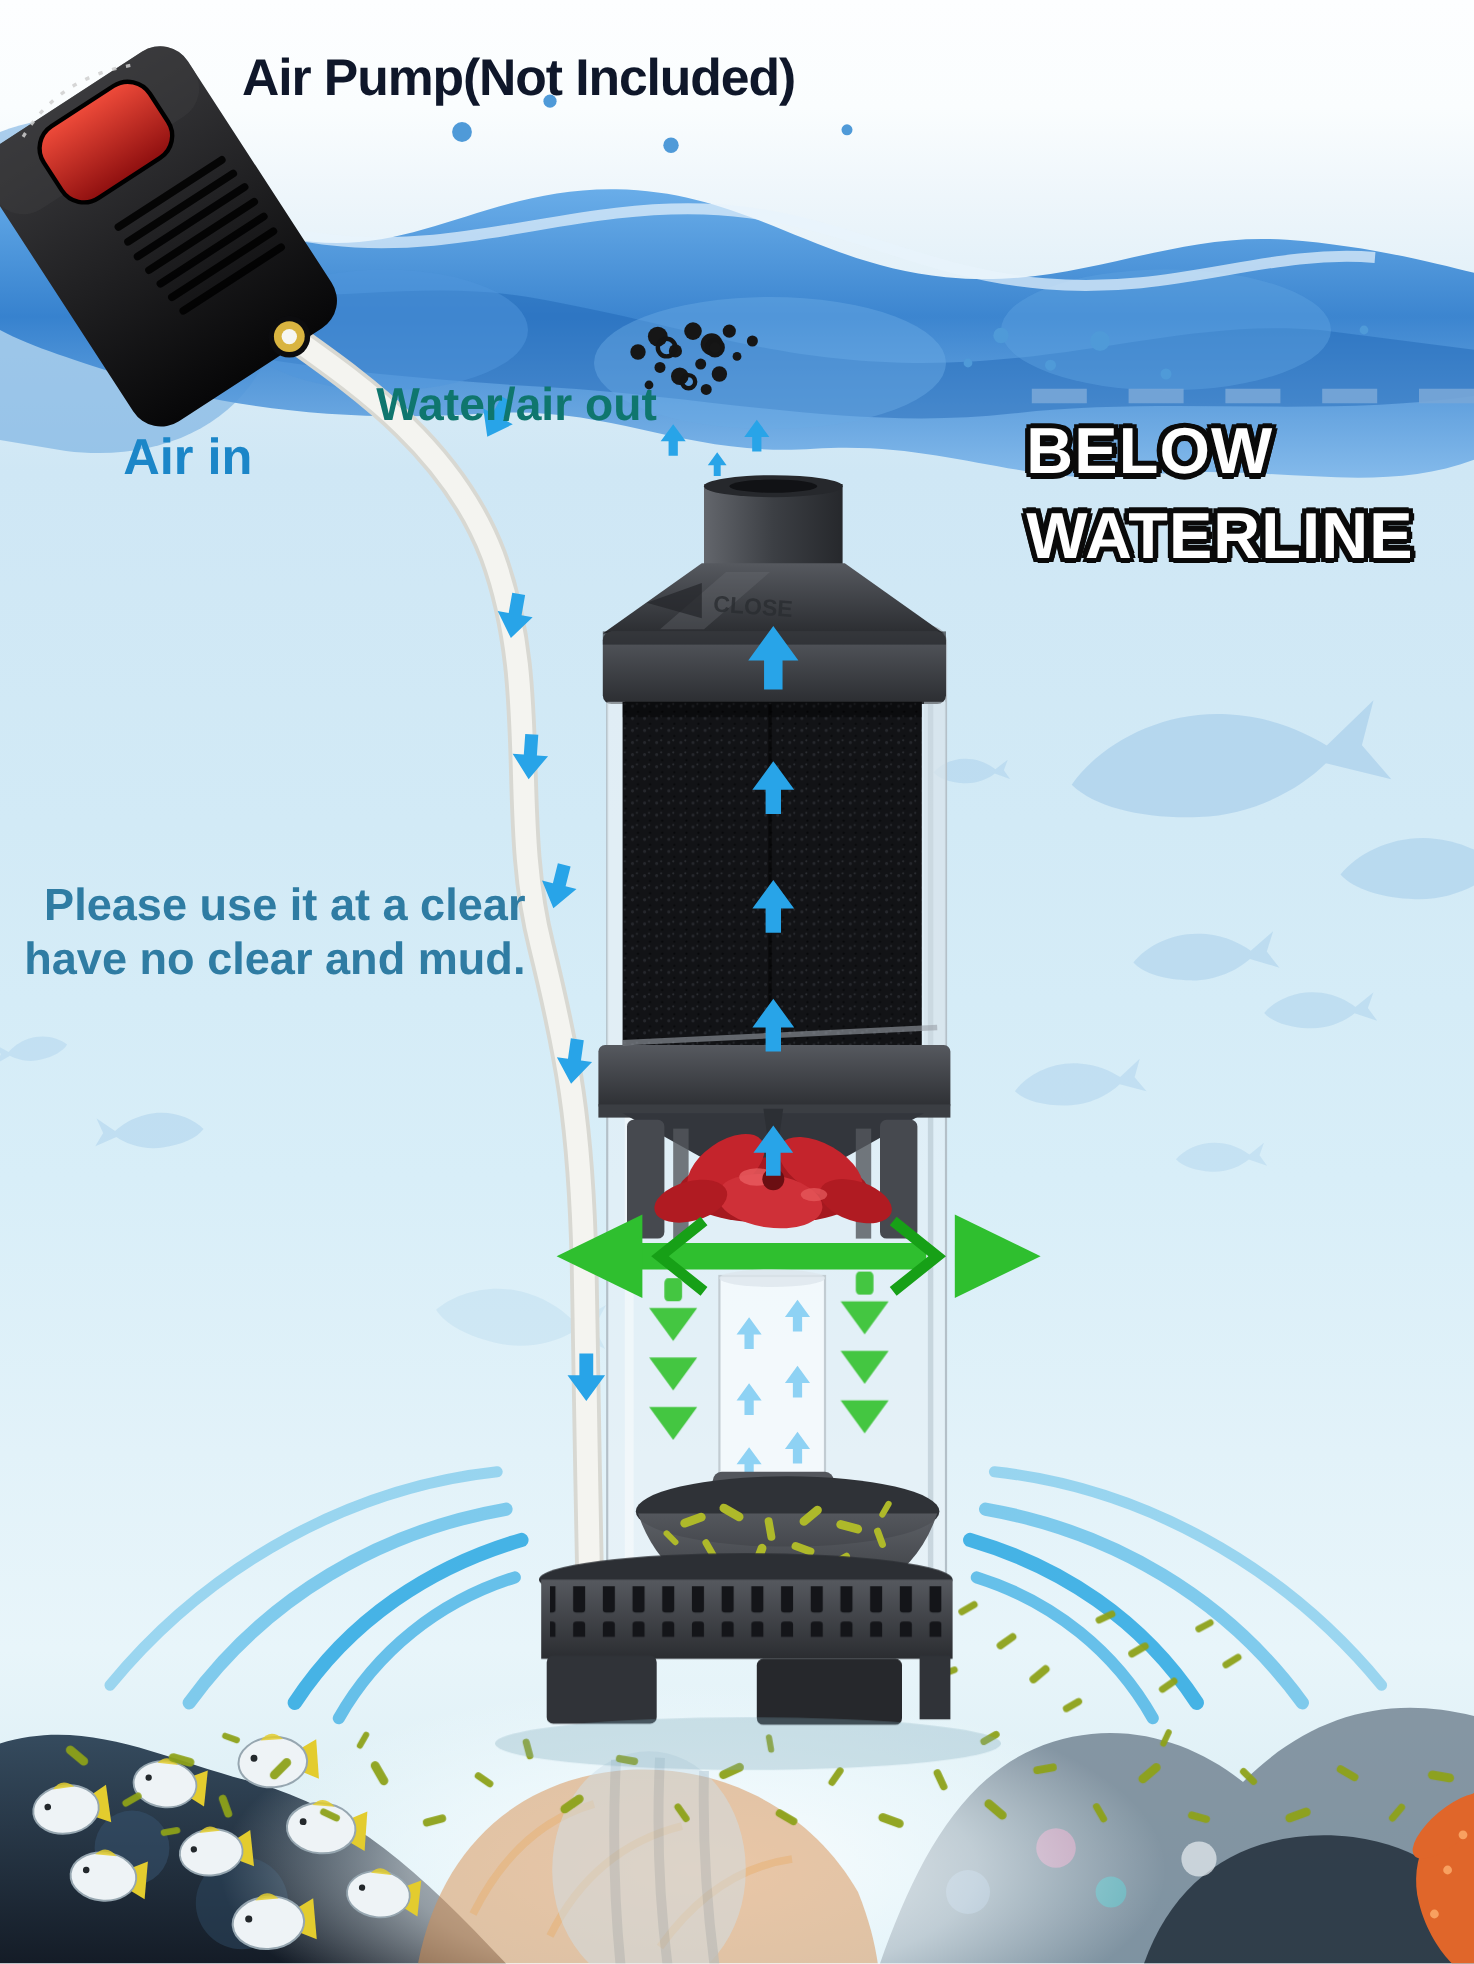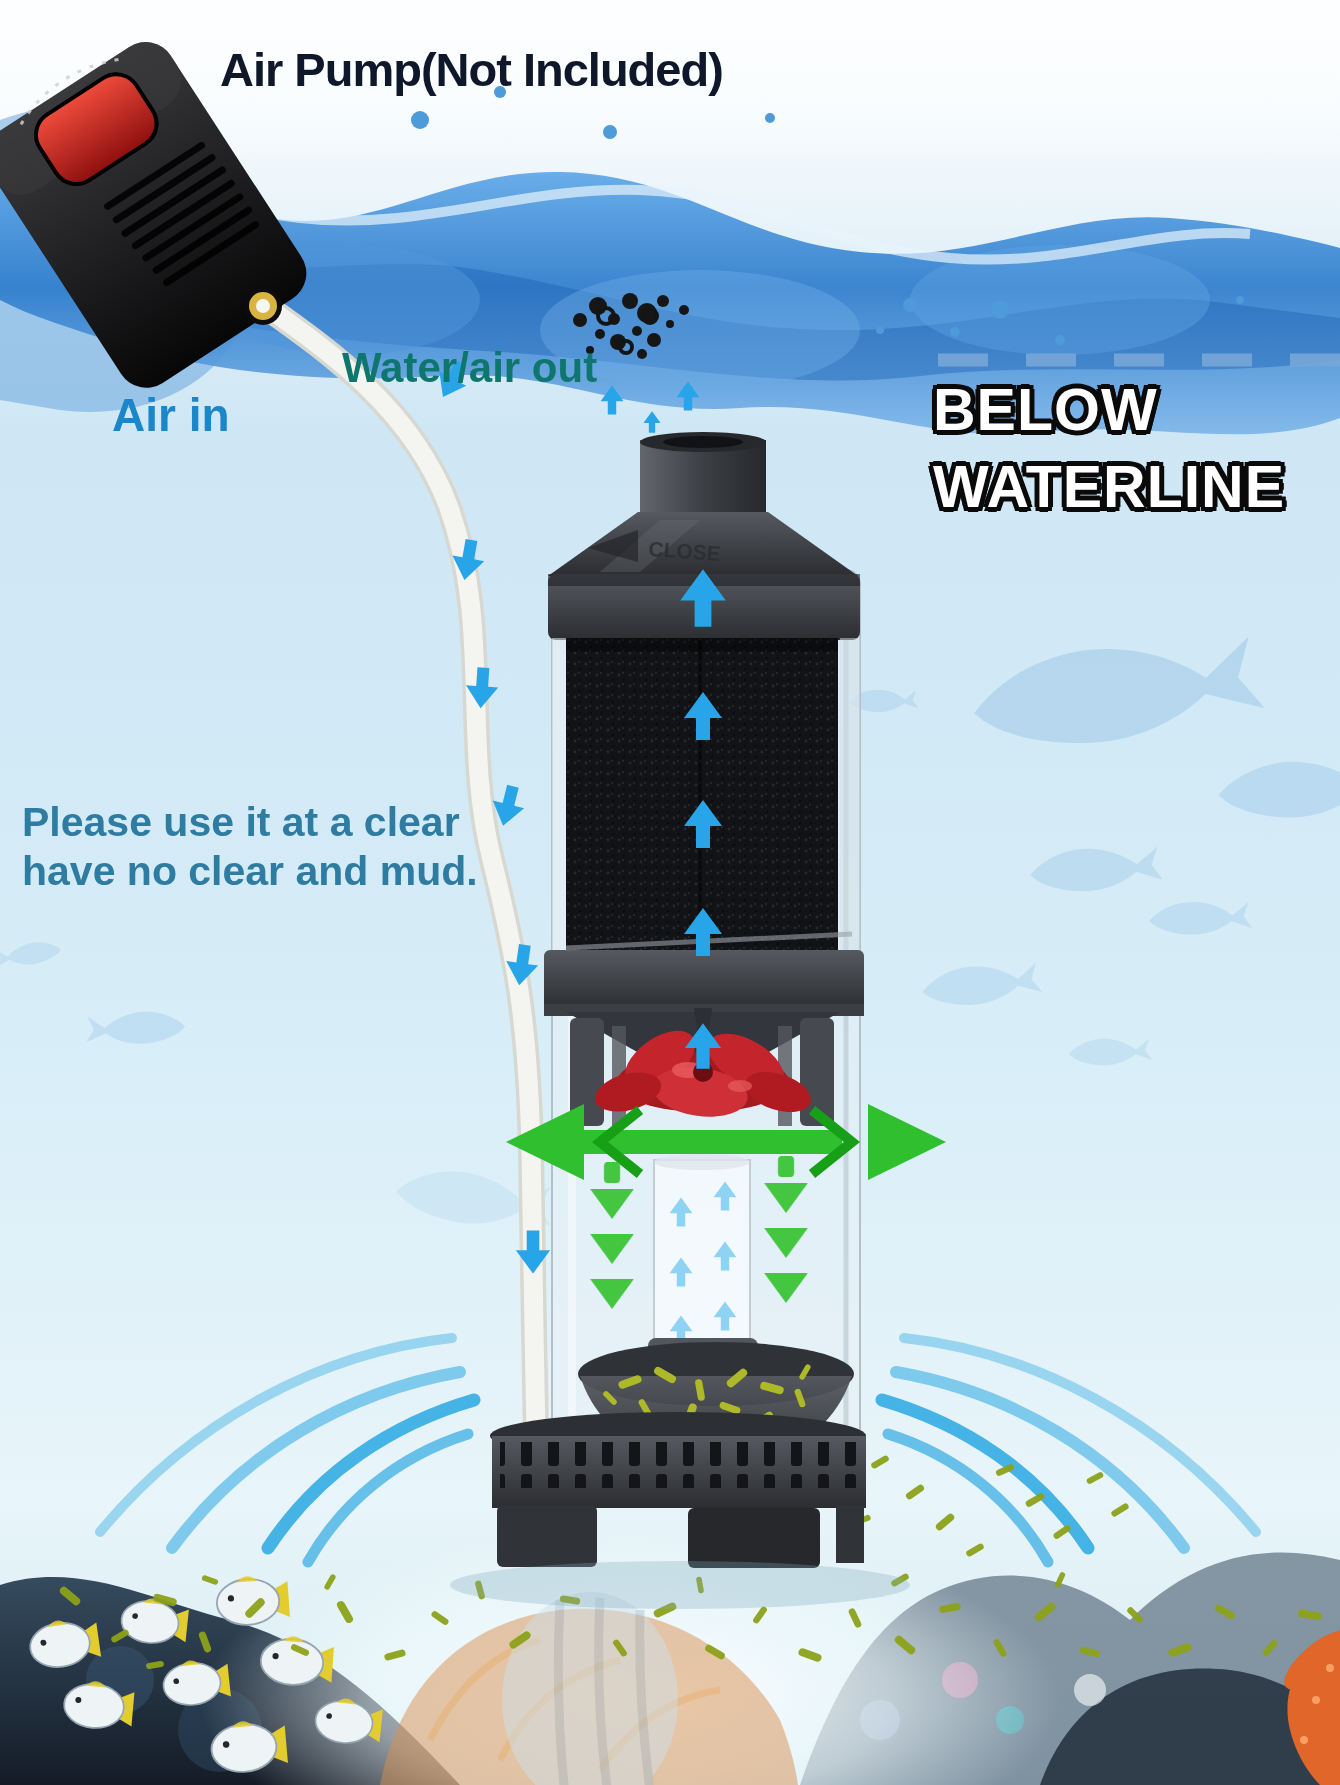--- a/index.html
+++ b/index.html
@@ -7,21 +7,21 @@
          font-family:"Liberation Sans",sans-serif;}
   #scene{position:absolute;left:0;top:0;}
   .lbl{position:absolute;font-weight:bold;white-space:nowrap;pointer-events:none;}
   #airPumpLabel{left:220px;top:42px;font-size:47px;color:#0f172a;letter-spacing:-1px;}
   #waterAirOut{left:342px;top:344px;font-size:42px;color:#0f766e;}
   #airIn{left:112px;top:388px;font-size:46px;color:#1b86c8;}
   #belowWaterline{left:933px;top:372px;font-size:59px;font-weight:800;color:#ffffff;
      line-height:1.3;letter-spacing:1px;
      text-shadow:5px 0 0 #0a0a0a,-5px 0 0 #0a0a0a,0 5px 0 #0a0a0a,0 -5px 0 #0a0a0a,
                  4px 4px 0 #0a0a0a,-4px -4px 0 #0a0a0a,4px -4px 0 #0a0a0a,-4px 4px 0 #0a0a0a;}
-  #usageNote{left:22px;top:798px;font-size:41px;color:#2f7ca3;line-height:1.2;}
+  #usageNote{left:22px;top:798px;font-size:41px;color:#2f7ca3;line-height:1.2;text-align:right;}
   #wasteIn{left:940px;top:1390px;font-size:48px;color:#1b86c8;}
   #watermark{left:855px;top:540px;font-size:74px;font-weight:800;
      color:rgba(255,255,255,0.40);letter-spacing:8px;}
 </style>
 </head>
 <body>
 
 <div id="stage">
 
 <svg id="scene" width="1340" height="1785" viewBox="0 0 1340 1785">

